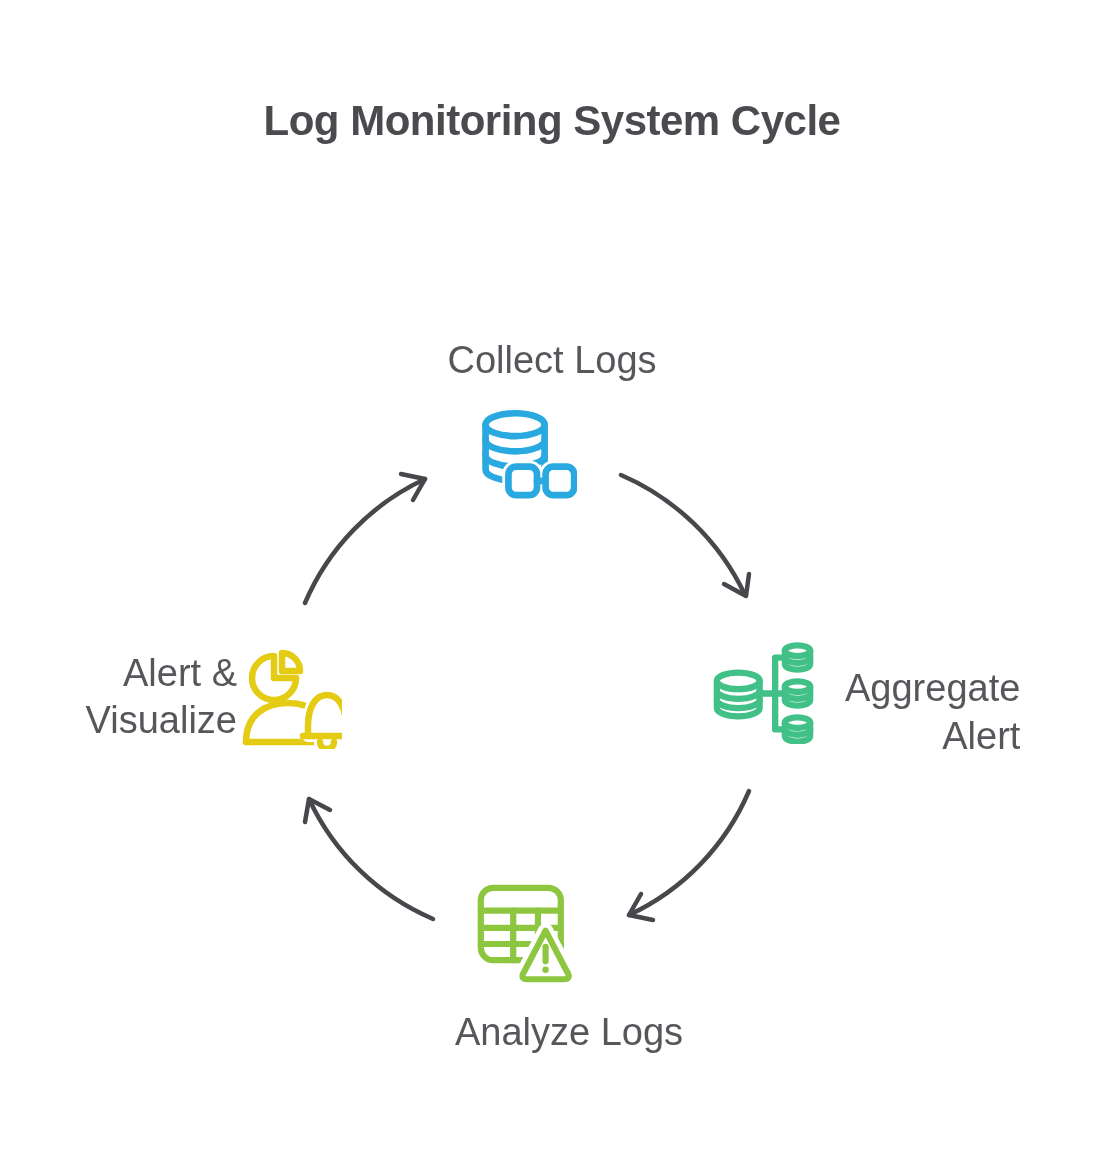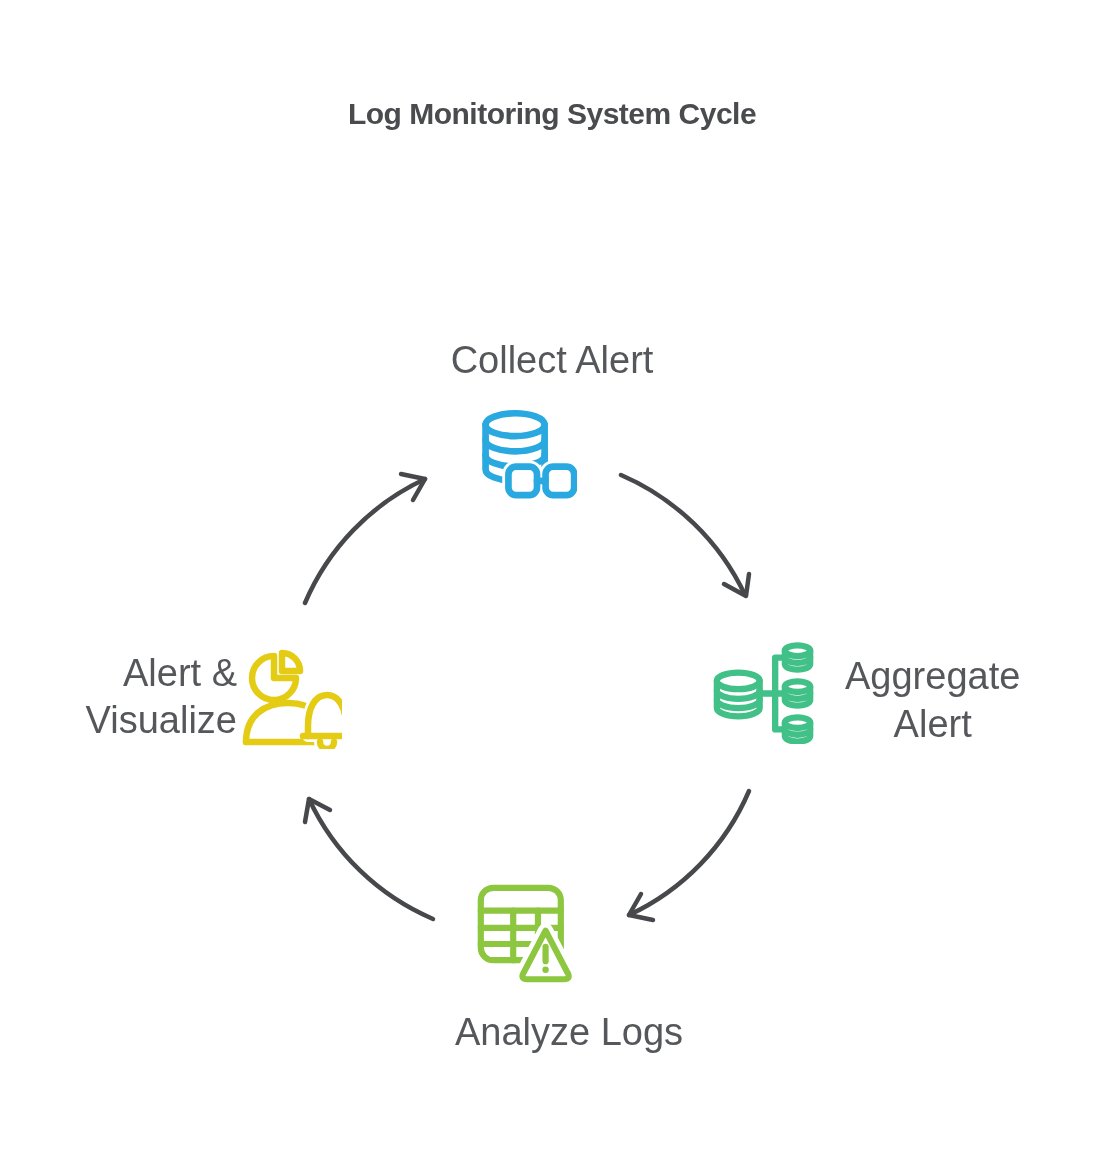--- a/index.html
+++ b/index.html
@@ -3,29 +3,29 @@
 <meta charset="utf-8">
 <style>
   html,body { margin:0; padding:0; background:#fff; }
   #canvas {
     position:relative; width:1104px; height:1153px;
     background:var(--c-bg,#fff); overflow:hidden;
     font-family:"Liberation Sans", sans-serif;
   }
   .title {
     position:absolute; left:0; right:0; top:97px;
-    text-align:center; font-size:30px; font-weight:700;
+    text-align:center; font-size:42px; font-weight:700;
     letter-spacing:-0.5px; color:var(--c-title,#4A4B4E);
   }
   .node-label {
     position:absolute; font-size:38px; font-weight:400;
     color:var(--c-label,#55575B); line-height:48px;
   }
   .label-center { left:0; right:0; text-align:center; }
-  .label-left   { text-align:center; }
+  .label-left   { text-align:right;margin-top:12px; }
   .label-right  { text-align:right;padding-left:24px; }
   .icon { position:absolute; }
   .icon svg { display:block; }
   .stroke { fill:none; stroke-width:7; stroke-linecap:round; stroke-linejoin:round; }
   .sw65 { stroke-width:6.5; }
   .wipe { fill:#fff; stroke:#fff; stroke-linecap:round; stroke-linejoin:round; }
   .st-collect   { stroke:var(--c-collect,#29A9E0); }
   .st-aggregate { stroke:var(--c-aggregate,#41C087); }
   .st-analyze   { stroke:var(--c-analyze,#8DC63F); }
   .st-alert     { stroke:var(--c-alert,#E4CC15); }
@@ -45,21 +45,21 @@
     <path class="arrow" d="M621,475 A244,244 0 0 1 745,595"></path>
     <path class="arrow" d="M724,584 L746,596 L749,574"></path>
     <path class="arrow" d="M749,791 A241,241 0 0 1 629,915"></path>
     <path class="arrow" d="M641,894 L629,915 L653,920"></path>
     <path class="arrow" d="M433,919 A241,241 0 0 1 309,799"></path>
     <path class="arrow" d="M330,810 L309,799 L305,822"></path>
     <path class="arrow" d="M305,603 A241,241 0 0 1 425,479"></path>
     <path class="arrow" d="M413,500 L425,479 L401,474"></path>
   </svg>
 
-  <div class="node-label label-center" style="top:336px;">Collect Alert</div>
+  <div class="node-label label-center" style="top:336px;">Collect Logs</div>
   <div class="icon" style="left:477px; top:406px;">
     <svg width="100" height="104" viewBox="0 0 105 108">
       <g class="stroke st-collect">
         <ellipse cx="40" cy="19" rx="31" ry="12"></ellipse>
         <path d="M9,19 V66 A31,12 0 0 0 71,66 V19"></path>
         <path d="M9,35 A31,12 0 0 0 71,35"></path>
         <path d="M9,51 A31,12 0 0 0 71,51"></path>
       </g>
       <g class="wipe" stroke-width="13">
         <rect x="33" y="63" width="30" height="30" rx="8"></rect>

